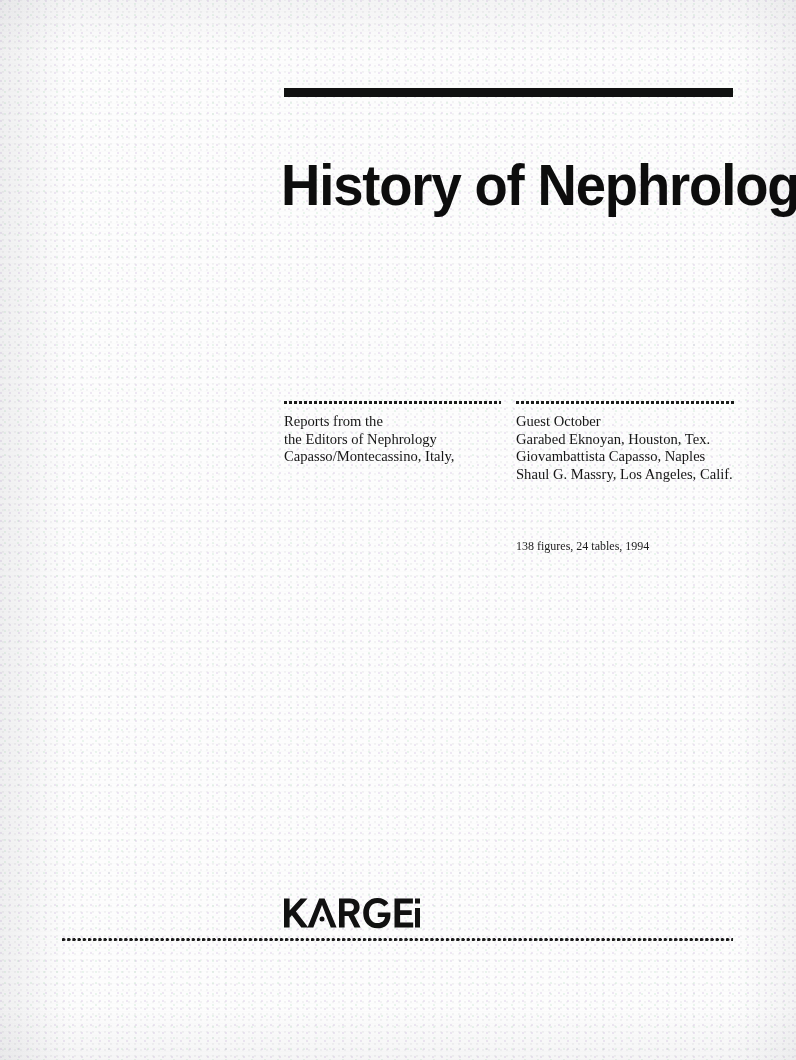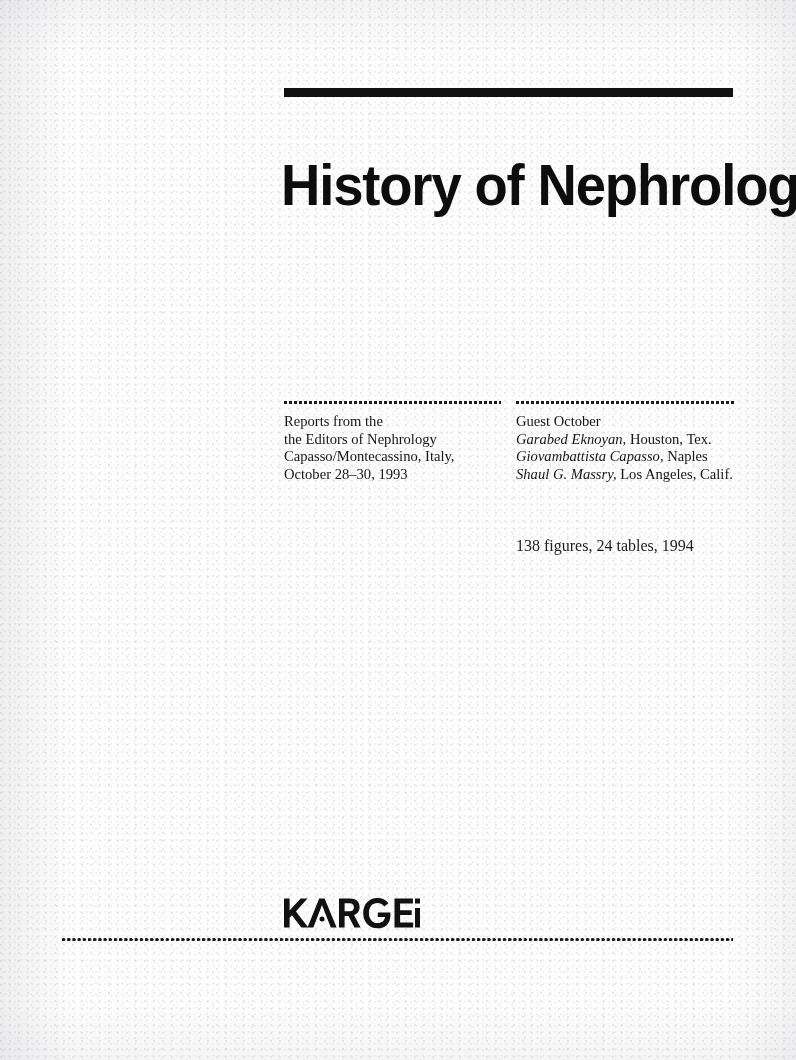--- a/index.html
+++ b/index.html
@@ -106,28 +106,27 @@
   }
 
   .col-body {
     margin-top: 7px;
     font-size: 14.6px;
     line-height: 17.6px;
     color: #161616;
   }
   .col-body .ln { white-space: nowrap; }
   .col-body .nm {
-    font-style: italic;
   }
 
   .figures {
     position: absolute;
     left: 516px;
     top: 539px;
-    font-size: 16px;
+    font-size: 12px;
     line-height: 14px;
     color: #1d1d1d;
     white-space: nowrap;
   }
 
   
   .logo {
     position: absolute;
     left: 284px;
     top: 893px;
@@ -165,21 +164,20 @@
     <h1 class="title">History of Nephrology</h1>
 
     <div class="cols">
 
       <div class="col col-left">
         <div class="dot-rule"></div>
         <div class="col-body">
           <div class="ln">Reports from the</div>
           <div class="ln">the Editors of Nephrology</div>
           <div class="ln">Capasso/Montecassino, Italy,</div>
-          <div class="ln">October 28–30, 1993</div>
         </div>
       </div>
 
       <div class="col col-right">
         <div class="dot-rule"></div>
         <div class="col-body">
           <div class="ln">Guest October</div>
 
           <div class="ln">
             <span class="nm">Garabed Eknoyan,</span>

